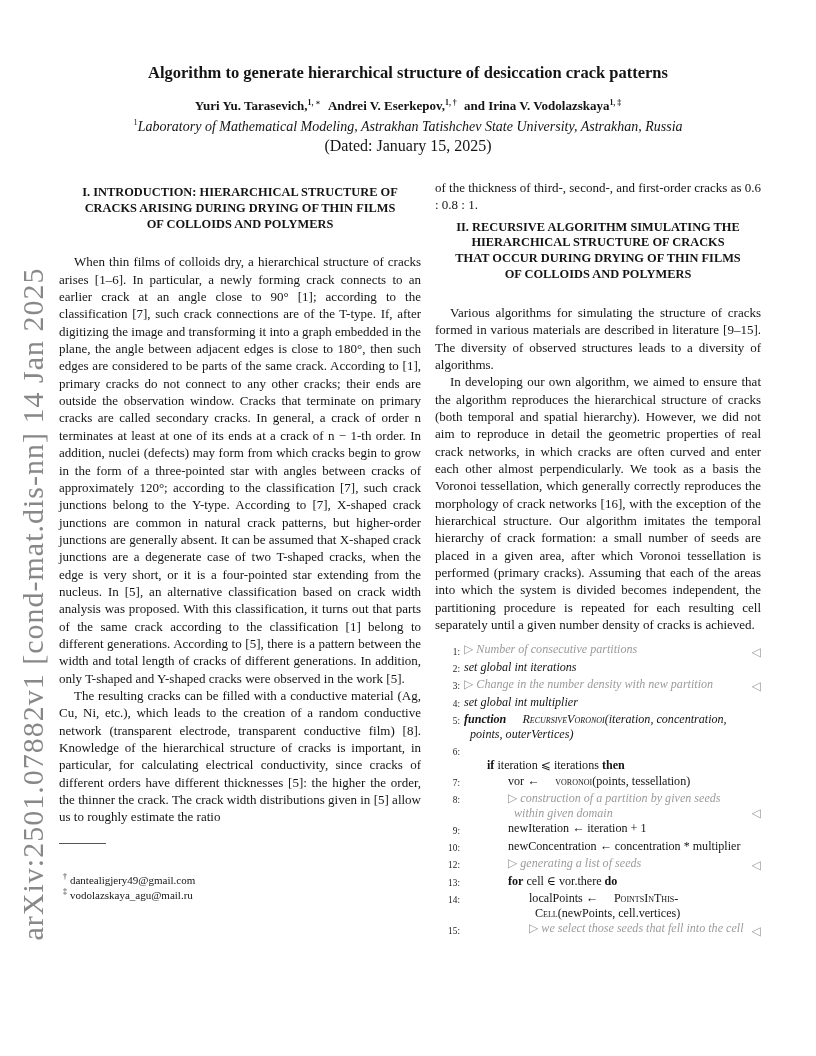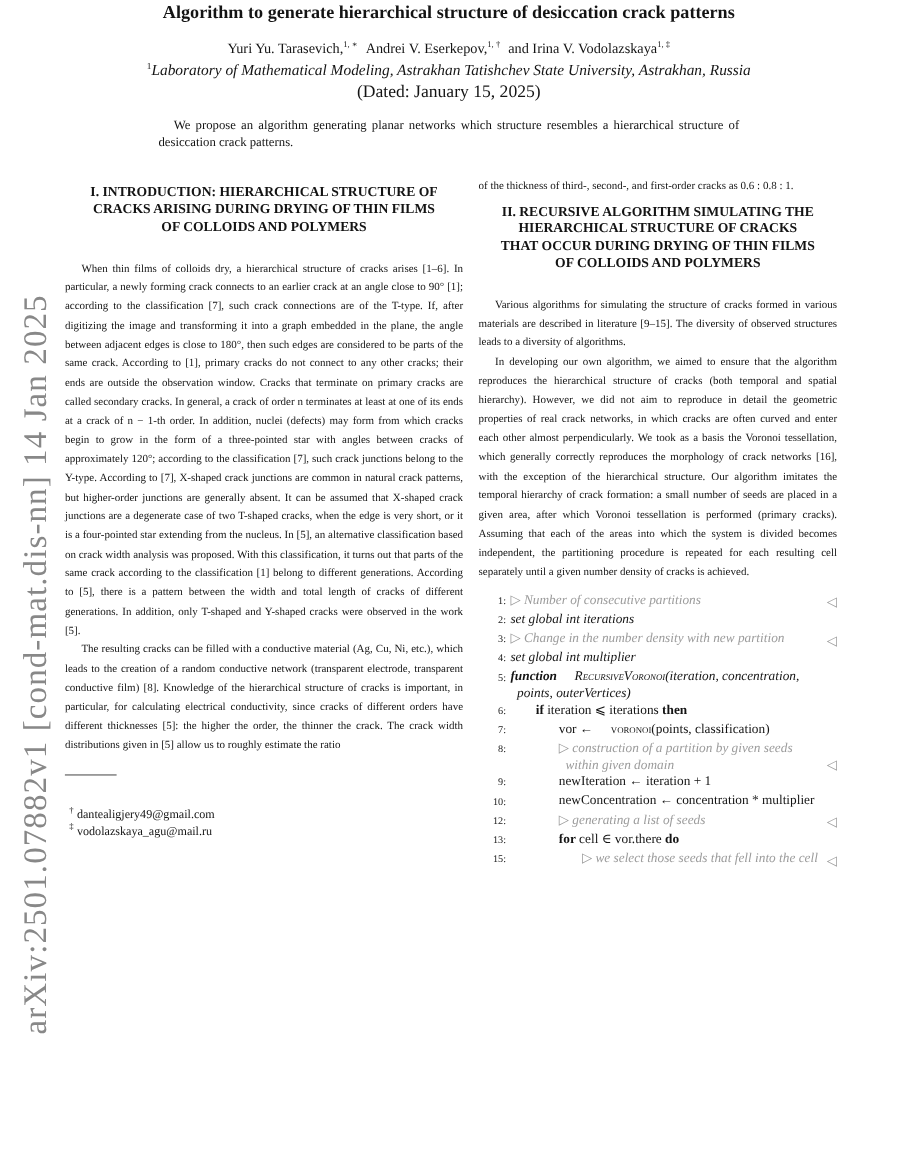--- a/index.html
+++ b/index.html
@@ -15,26 +15,26 @@
   .arxiv-stamp{
     position:absolute;
     top:604px;left:33px;
     transform:translate(-50%,-50%) rotate(-90deg);
     white-space:nowrap;
     font-size:30px;
     letter-spacing:1px;
     color:#888888;
   }
   
-  .header{ text-align:center; }
+  .header{ text-align:center; padding-top:62px; }
   .title{
     font-size:16.5px; font-weight:bold;
     margin:0 auto; width:660px; line-height:21px;
   }
-  .authors{ margin-top:15px; font-size:13px; }
+  .authors{ margin-top:15px; font-size:13px;font-weight:bold; }
   .authors sup, .affiliation sup{ font-size:0.6em; vertical-align:super; line-height:0; }
   .author{ margin:0 2px; }
   .affiliation{ margin-top:5px; font-size:14px; font-style:italic; }
   .affiliation sup{ font-style:normal; }
   .dateline{ margin-top:2px; font-size:16px; }
   .abstract{
     width:528px; margin:13px auto 0 auto;
     font-size:11.6px; line-height:15.6px;
     text-align:justify; text-indent:14px;
   }
@@ -46,42 +46,42 @@
     align-items:flex-start;
   }
   .col-left{ width:362px; flex:0 0 362px; }
   .col-right{ width:326px; flex:0 0 326px; }
   .sec-heading{
     font-weight:bold; font-size:12.4px; line-height:15.8px;
     text-align:center; margin:6px 20px 21px 20px;
   }
   .sec-heading.second{ }
   .para{
-    font-size:10px; line-height:17.35px;
+    font-size:13px; line-height:17.35px;
     text-align:justify; text-indent:15px; margin:0;
   }
   .para.noindent{ text-indent:0; }
   
   .fn-rule{
     border:none; border-top:1px solid #555;
     width:47px; margin:17px 0 29px 0;
   }
   .footnotes{ font-size:11px; line-height:15.4px; }
   .footnote{ padding-left:13px; text-indent:-9px; }
   .footnote sup{ font-size:0.72em; vertical-align:super; line-height:0; margin-right:3px; }
   
   .algo{ margin-top:9px; font-size:12.1px; line-height:15.2px; }
   .algo-row{ position:relative; display:flex; }
   .algo-num{
     flex:0 0 25px; width:25px; text-align:right;
     font-size:9.3px; padding-top:2.2px; color:#1c1c1c;
   }
   .algo-content{ margin-left:6px; padding-right:14px; text-indent:-6px; }
   .ind0 .algo-content{ padding-left:4px;font-style:italic; }
-  .ind1 .algo-content{ padding-left:27px; }
+  .ind1 .algo-content{ padding-left:27px;margin-top:16px; }
   .ind2 .algo-content{ padding-left:48px; }
   .ind3 .algo-content{ padding-left:69px; }
   .cmt{ color:#9b9b9b; font-style:italic; }
   .kw{ font-weight:bold; }
   .sc{ font-variant:small-caps;margin-left:13px; }
   .algo-tail{ position:absolute; right:0; bottom:0; color:#9b9b9b; }
 </style>
 </head>
 <body>
 
@@ -95,21 +95,20 @@
     <div class="authors">
       <span class="author"><span>Yuri Yu. Tarasevich,</span><sup>1, ∗</sup></span>
       <span class="author"><span>Andrei V. Eserkepov,</span><sup>1, †</sup></span>
       <span class="author"><span>and Irina V. Vodolazskaya</span><sup>1, ‡</sup></span>
     </div>
 
     <div class="affiliation"><sup>1</sup><span>Laboratory of Mathematical Modeling, Astrakhan Tatishchev State University, Astrakhan, Russia</span></div>
 
     <div class="dateline">(Dated: January 15, 2025)</div>
 
-    <div class="abstract">We propose an algorithm generating planar networks which structure resembles a hierarchical structure of desiccation crack patterns.</div>
   </div>
 
   <div class="columns">
 
     <div class="col-left">
       <div class="sec-heading">I.   INTRODUCTION: HIERARCHICAL STRUCTURE OF CRACKS ARISING DURING DRYING OF THIN FILMS OF COLLOIDS AND POLYMERS</div>
       <p class="para">When thin films of colloids dry, a hierarchical structure of cracks arises [1–6]. In particular, a newly forming crack connects to an earlier crack at an angle close to 90° [1]; according to the classification [7], such crack connections are of the T-type. If, after digitizing the image and transforming it into a graph embedded in the plane, the angle between adjacent edges is close to 180°, then such edges are considered to be parts of the same crack. According to [1], primary cracks do not connect to any other cracks; their ends are outside the observation window. Cracks that terminate on primary cracks are called secondary cracks. In general, a crack of order n terminates at least at one of its ends at a crack of n − 1-th order. In addition, nuclei (defects) may form from which cracks begin to grow in the form of a three-pointed star with angles between cracks of approximately 120°; according to the classification [7], such crack junctions belong to the Y-type. According to [7], X-shaped crack junctions are common in natural crack patterns, but higher-order junctions are generally absent. It can be assumed that X-shaped crack junctions are a degenerate case of two T-shaped cracks, when the edge is very short, or it is a four-pointed star extending from the nucleus. In [5], an alternative classification based on crack width analysis was proposed. With this classification, it turns out that parts of the same crack according to the classification [1] belong to different generations. According to [5], there is a pattern between the width and total length of cracks of different generations. In addition, only T-shaped and Y-shaped cracks were observed in the work [5].</p>
       <p class="para">The resulting cracks can be filled with a conductive material (Ag, Cu, Ni, etc.), which leads to the creation of a random conductive network (transparent electrode, transparent conductive film) [8]. Knowledge of the hierarchical structure of cracks is important, in particular, for calculating electrical conductivity, since cracks of different orders have different thicknesses [5]: the higher the order, the thinner the crack. The crack width distributions given in [5] allow us to roughly estimate the ratio</p>
 
       <hr class="fn-rule">
@@ -155,21 +154,21 @@
           <span class="algo-content"><span class="kw">function </span><span class="sc">RecursiveVoronoi</span><span>(iteration, concentration, points, outerVertices)</span></span>
         </div>
 
         <div class="algo-row ind1">
           <span class="algo-num">6:</span>
           <span class="algo-content"><span class="kw">if</span><span> iteration ⩽ iterations </span><span class="kw">then</span></span>
         </div>
 
         <div class="algo-row ind2">
           <span class="algo-num">7:</span>
-          <span class="algo-content"><span>vor ← </span><span class="sc">voronoi</span><span>(points, classification)</span></span>
+          <span class="algo-content"><span>vor ← </span><span class="sc">voronoi</span><span>(points, tessellation)</span></span>
         </div>
 
         <div class="algo-row ind2">
           <span class="algo-num">8:</span>
           <span class="algo-content cmt">▷ construction of a partition by given seeds within given domain</span>
           <span class="algo-tail">◁</span>
         </div>
 
         <div class="algo-row ind2">
           <span class="algo-num">9:</span>
@@ -186,20 +185,24 @@
           <span class="algo-num">12:</span>
           <span class="algo-content cmt">▷ generating a list of seeds</span>
           <span class="algo-tail">◁</span>
         </div>
 
         <div class="algo-row ind2">
           <span class="algo-num">13:</span>
           <span class="algo-content"><span class="kw">for</span><span> cell ∈ vor.there </span><span class="kw">do</span></span>
         </div>
 
+        <div class="algo-row ind3">
+          <span class="algo-num">14:</span>
+          <span class="algo-content"><span>localPoints ← </span><span class="sc">PointsInThis-Cell</span><span>(newPoints, cell.vertices)</span></span>
+        </div>
 
         <div class="algo-row ind3">
           <span class="algo-num">15:</span>
           <span class="algo-content cmt">▷ we select those seeds that fell into the cell</span>
           <span class="algo-tail">◁</span>
         </div>
 
       </div>
     </div>
 

